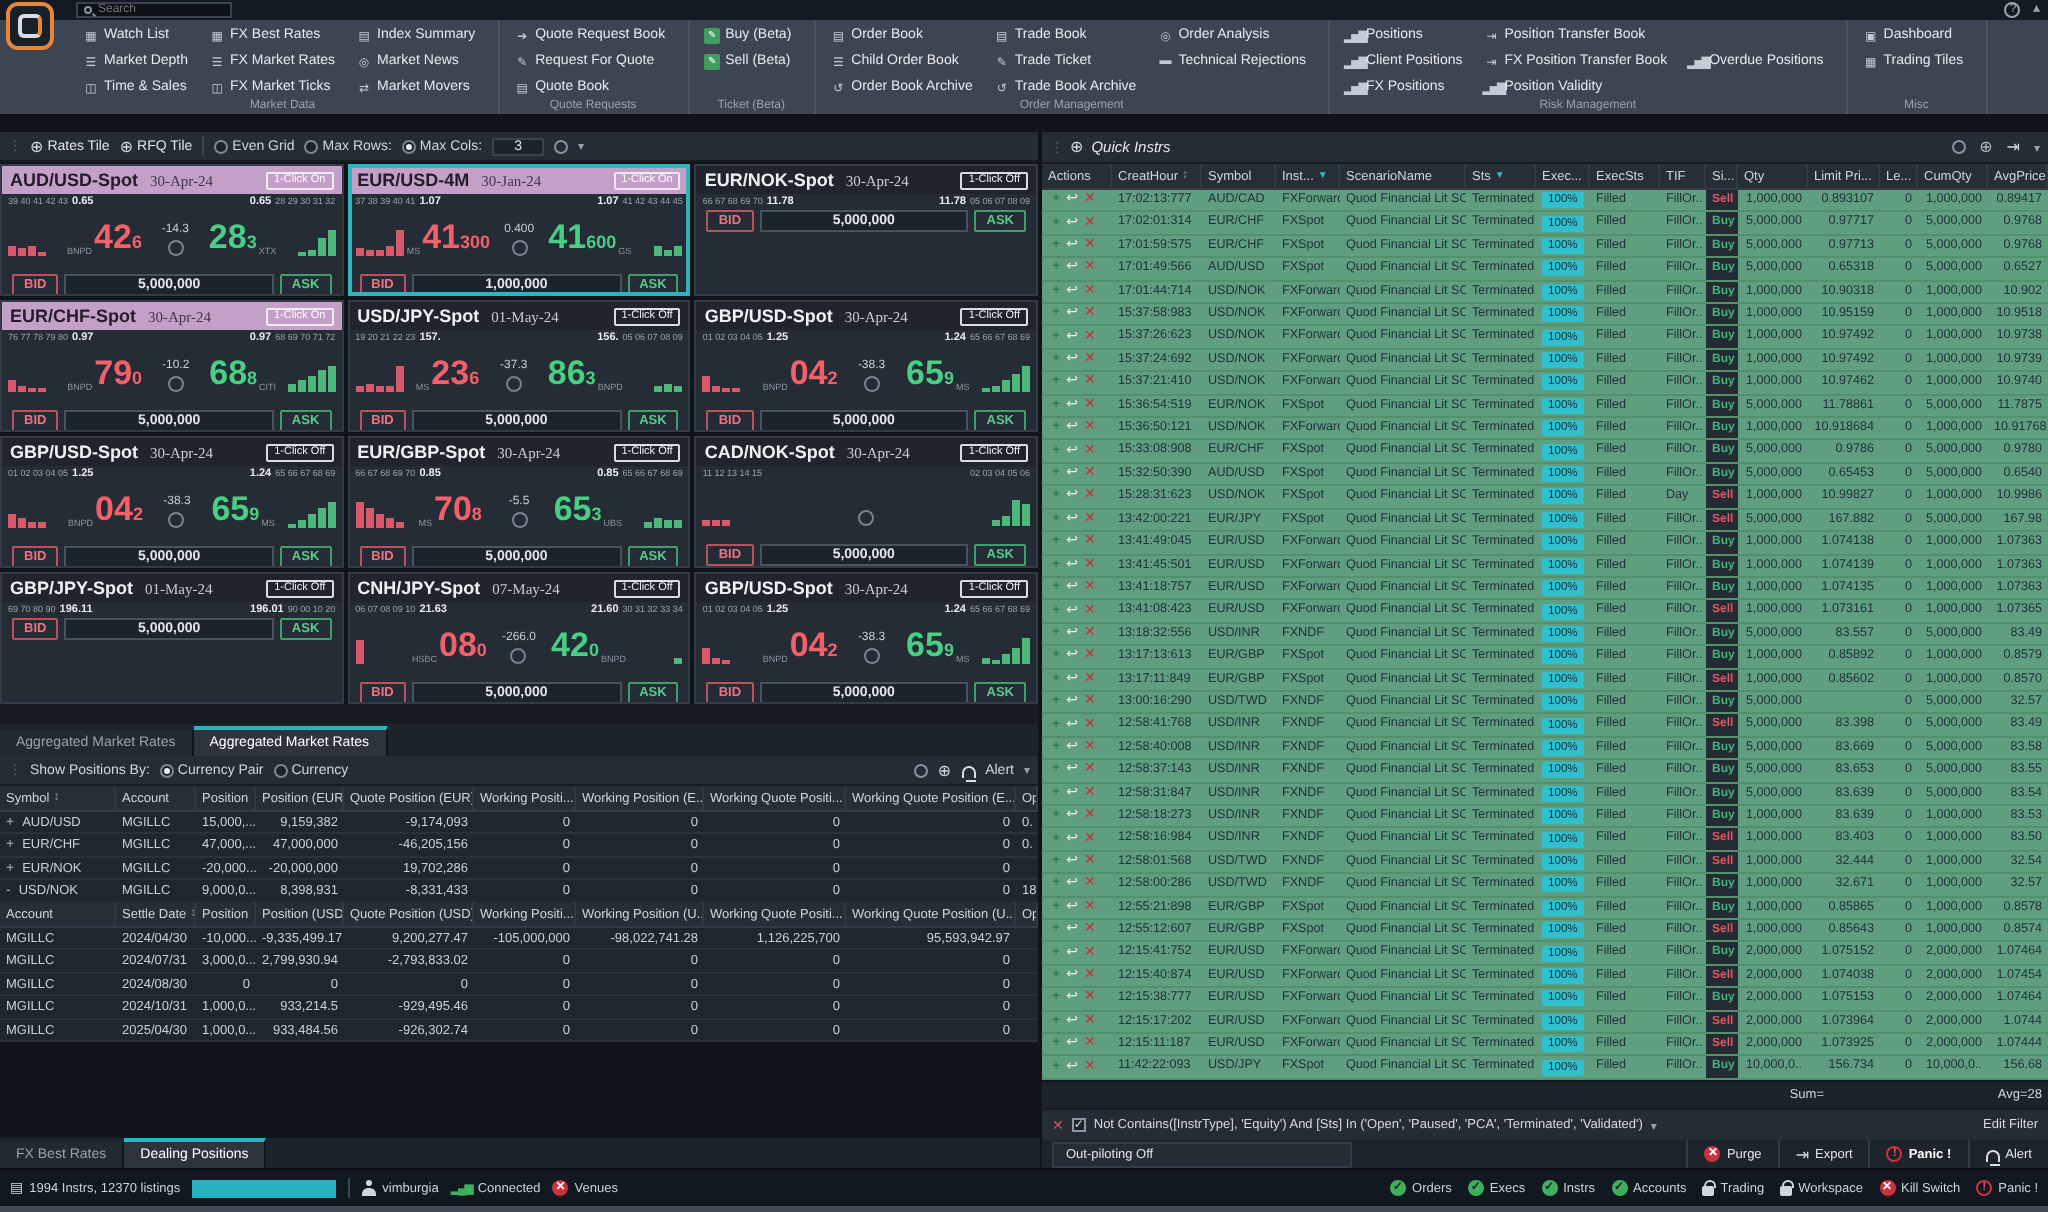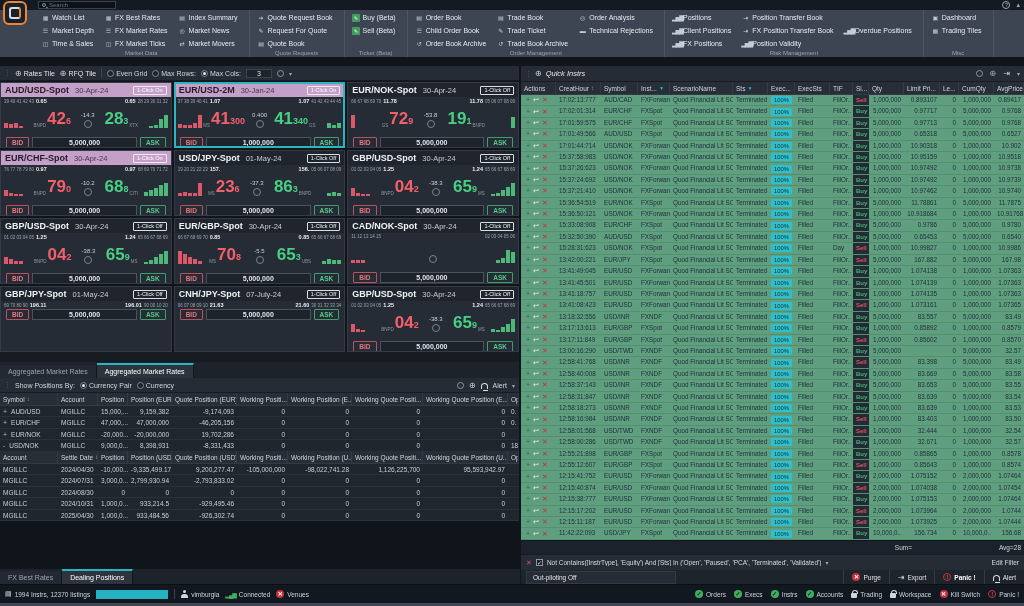--- a/index.html
+++ b/index.html
@@ -42,21 +42,21 @@
   .vline { width:1px; height:10px; background:#3a434e; }
 
   
   .tile-grid { position:absolute; left:0; top:82px; width:519px; height:270px; display:grid; grid-template-columns:repeat(3,1fr); grid-auto-rows:66px; gap:2px; background:#10151b; }
   .tile { background:#262c35; border:1px solid #343b46; position:relative; overflow:hidden; }
   .tile.selected { outline:2px solid #2bb5be; outline-offset:-2px; }
   .thead { height:14px; background:#20252d; display:flex; align-items:center; padding:0 4px; gap:6px; }
   .tile.pink .thead { background:#c4a0c8; }
   .tpair { font-size:9px; font-weight:bold; color:#eef1f4; }
   .tile.pink .tpair { color:#241b28; }
-  .tdate { font-size:7.5px; color:#c6cdd4; }
+  .tdate { font-size:7.5px; color:#c6cdd4;font-family:Liberation Serif, serif; }
   .tile.pink .tdate { color:#47344c; }
   .tbadge { margin-left:auto; border:1px solid #d8dee4; color:#eef1f4; font-size:5.5px; padding:0 3px; line-height:7px; border-radius:1px; }
   .tile.pink .tbadge { border-color:#f2eaf3; color:#fff; }
   .tladder { display:flex; align-items:baseline; padding:1px 3px 0 3px; font-size:4.5px; color:#9aa3ad; white-space:nowrap; }
   .tladder b { font-size:5.5px; color:#e8edf1; margin:0 2px; }
   .lspace { flex:1; }
   .tmain { height:32px; display:flex; align-items:center; padding:0 3px; }
   .spark { display:flex; align-items:flex-end; gap:1px; height:16px; width:30px; }
   .spark.grn { justify-content:flex-end; }
   .spark .bar { display:block; width:4px; background:#d9596a; }
@@ -428,21 +428,21 @@
         </div>
       </div>
       <div class="tfoot">
         <span class="bidbtn">BID</span>
         <span class="amt">5,000,000</span>
         <span class="askbtn">ASK</span>
       </div>
     </div>
     <div class="tile pink selected">
       <div class="thead">
-        <span class="tpair">EUR/USD-2M</span>
+        <span class="tpair">EUR/USD-4M</span>
         <span class="tdate">30-Jan-24</span>
         <span class="tbadge">1-Click On</span>
       </div>
       <div class="tladder">
         <span class="lticks">37 38 39 40 41</span>
         <b>1.07</b>
         <span class="lspace"></span>
         <b>1.07</b>
         <span class="rticks">41 42 43 44 45</span>
       </div>
@@ -456,21 +456,21 @@
         </div>
         <div class="quote bid">
           <span class="prov">MS</span>
           <span class="qnum red">41<small>300</small></span>
         </div>
         <div class="mid">
           <span class="midv">0.400</span>
           <span class="midc"></span>
         </div>
         <div class="quote ask">
-          <span class="qnum green">41<small>340</small></span>
+          <span class="qnum green">41<small>600</small></span>
           <span class="prov">GS</span>
         </div>
         <div class="spark grn">
           <i class="bar" style="height: 5px;"></i>
           <i class="bar" style="height: 3px;"></i>
           <i class="bar" style="height: 5px;"></i>
         </div>
       </div>
       <div class="tfoot">
         <span class="bidbtn">BID</span>
@@ -484,40 +484,20 @@
         <span class="tdate">30-Apr-24</span>
         <span class="tbadge">1-Click Off</span>
       </div>
       <div class="tladder">
         <span class="lticks">66 67 68 69 70</span>
         <b>11.78</b>
         <span class="lspace"></span>
         <b>11.78</b>
         <span class="rticks">05 06 07 08 09</span>
       </div>
-      <div class="tmain">
-        <div class="spark red">
-          <i class="bar" style="height: 13px;"></i>
-        </div>
-        <div class="quote bid">
-          <span class="prov">GS</span>
-          <span class="qnum red">72<small>9</small></span>
-        </div>
-        <div class="mid">
-          <span class="midv">-53.8</span>
-          <span class="midc"></span>
-        </div>
-        <div class="quote ask">
-          <span class="qnum green">19<small>1</small></span>
-          <span class="prov">BNPD</span>
-        </div>
-        <div class="spark grn">
-          <i class="bar" style="height: 11px;"></i>
-        </div>
-      </div>
       <div class="tfoot">
         <span class="bidbtn">BID</span>
         <span class="amt">5,000,000</span>
         <span class="askbtn">ASK</span>
       </div>
     </div>
     <div class="tile pink">
       <div class="thead">
         <span class="tpair">EUR/CHF-Spot</span>
         <span class="tdate">30-Apr-24</span>
@@ -805,29 +785,49 @@
       </div>
       <div class="tfoot">
         <span class="bidbtn">BID</span>
         <span class="amt">5,000,000</span>
         <span class="askbtn">ASK</span>
       </div>
     </div>
     <div class="tile">
       <div class="thead">
         <span class="tpair">CNH/JPY-Spot</span>
-        <span class="tdate">07-July-24</span>
+        <span class="tdate">07-May-24</span>
         <span class="tbadge">1-Click Off</span>
       </div>
       <div class="tladder">
         <span class="lticks">06 07 08 09 10</span>
         <b>21.63</b>
         <span class="lspace"></span>
         <b>21.60</b>
         <span class="rticks">30 31 32 33 34</span>
+      </div>
+      <div class="tmain">
+        <div class="spark red">
+          <i class="bar" style="height: 12px;"></i>
+        </div>
+        <div class="quote bid">
+          <span class="prov">HSBC</span>
+          <span class="qnum red">08<small>0</small></span>
+        </div>
+        <div class="mid">
+          <span class="midv">-266.0</span>
+          <span class="midc"></span>
+        </div>
+        <div class="quote ask">
+          <span class="qnum green">42<small>0</small></span>
+          <span class="prov">BNPD</span>
+        </div>
+        <div class="spark grn">
+          <i class="bar" style="height: 3px;"></i>
+        </div>
       </div>
       <div class="tfoot">
         <span class="bidbtn">BID</span>
         <span class="amt">5,000,000</span>
         <span class="askbtn">ASK</span>
       </div>
     </div>
     <div class="tile">
       <div class="thead">
         <span class="tpair">GBP/USD-Spot</span>

